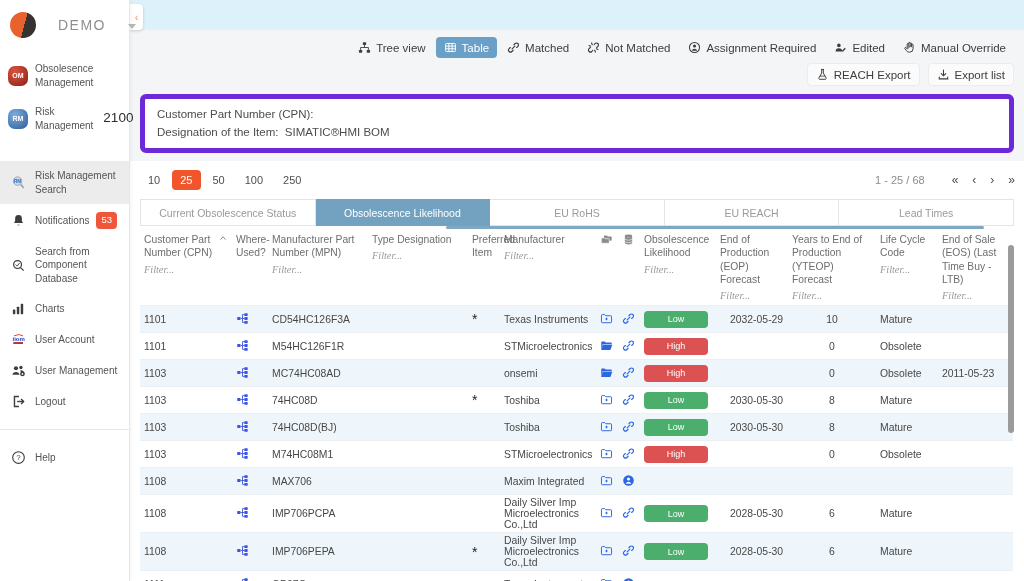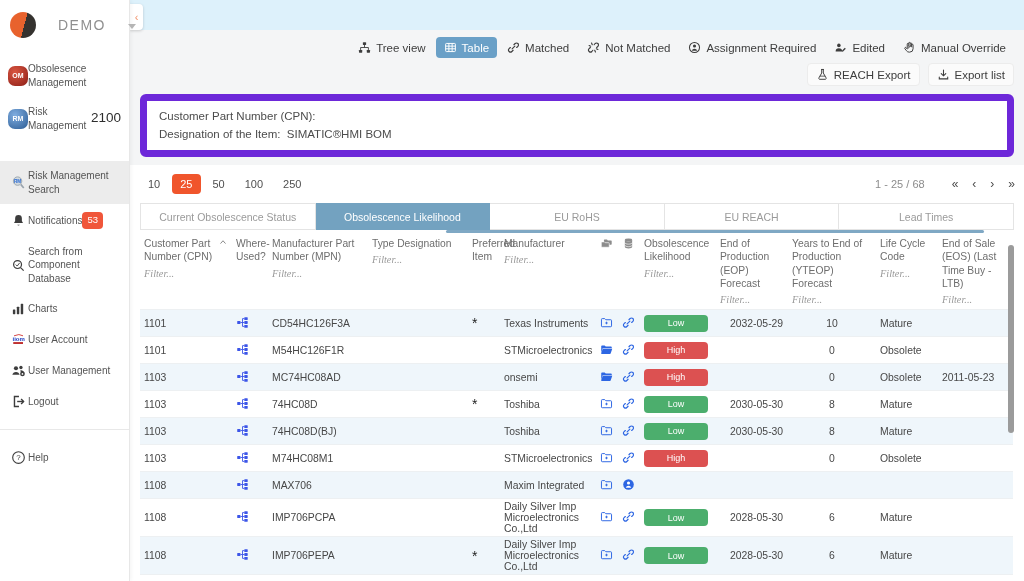--- a/index.html
+++ b/index.html
@@ -10,21 +10,21 @@
   
   .sidebar { flex:0 0 130px; width:130px; background:#fff; border-right:1px solid #e7e7e7;
     box-shadow:1px 0 4px rgba(0,0,0,.05); z-index:3; display:flex; flex-direction:column; }
   .logo-row { display:flex; align-items:center; gap:22px; padding:12px 10px 16px 10px; cursor:pointer; }
   .logo-circle { width:26px; height:26px; border-radius:50%;
     background:linear-gradient(105deg,#e8622d 54%,#35322f 54%); flex:0 0 26px; }
   .logo-text { font-size:14px; color:#8f8f8f; letter-spacing:1.5px; }
   .logo-caret { width:0; height:0; border-left:4px solid transparent; border-right:4px solid transparent;
     border-top:5px solid #b5b5b5; margin-top:2px; }
   .menu { flex:1; }
-  .menu-item { display:flex; align-items:center; padding:8px 8px; font-size:10px;
+  .menu-item { display:flex; align-items:center; gap:7px; padding:8px 8px; font-size:10px;
     color:#545454; cursor:pointer; line-height:1.35; }
   .menu-item.active { background:#ececec;margin-top:21px; }
   .mi-icon { flex:0 0 20px; display:flex; justify-content:center; align-items:center; color:#3d3d3d; }
   .mi-icon svg { width:15px; height:15px; }
   .app-badge { width:20px; height:20px; border-radius:7px; color:#fff; font-size:7px; font-weight:bold;
     display:flex; align-items:center; justify-content:center; }
   .app-badge.om { background:radial-gradient(circle at 35% 30%,#d95540,#8d1f18); }
   .app-badge.rm { background:radial-gradient(circle at 35% 30%,#7fade0,#2d5d95); }
   .count-badge { background:#f0563a; color:#fff; font-size:9.5px; padding:2px 5px; border-radius:4px; }
   .side-value { font-size:13.5px; color:#2d2d2d; margin-left:3px; }
@@ -40,21 +40,21 @@
   .toolbar { padding:7px 10px 0 10px; }
   .tb-row { display:flex; justify-content:flex-end; align-items:center; gap:2px; }
   .tb-row.second { margin-top:5px; gap:8px; }
   .tbtn { display:inline-flex; align-items:center; gap:5px; padding:4px 8px; font-size:11.5px;
     color:#3d3d3d; background:transparent; border:none; border-radius:4px; cursor:pointer;
     font-family:inherit; white-space:nowrap; }
   .tbtn svg { width:13px; height:13px; display:block; }
   .tbtn.active { background:#6aa0c7; color:#fff; }
   .tbtn.boxed { background:#fbfbfb; border:1px solid #ececec; }
 
-  .info-box { margin:8px 10px 0 10px; background:#fff; border:7px solid #6d28d9; border-radius:6px;
+  .info-box { margin:8px 10px 0 10px; background:#fff; border:5px solid #6d28d9; border-radius:6px;
     padding:6px 12px; font-size:11.5px; color:#4c4c4c; line-height:1.6; }
 
   .panel { margin-top:8px; background:#fff; flex:1; min-height:0; display:flex; flex-direction:column; position:relative; }
   .pag-bar { display:flex; justify-content:space-between; align-items:center; padding:9px 10px; }
   .sizes { display:flex; gap:4px; }
   .size-btn { font-size:11px; color:#4f4f4f; padding:4px 8px; border-radius:4px; cursor:pointer; }
   .size-btn.active { background:#f0552c; color:#fff; }
   .pagenav { display:flex; align-items:center; gap:15px; font-size:11px; color:#8c8c8c; }
   .pagenav .range { margin-right:12px; }
   .nav-arrow { color:#4a4a4a; font-size:12px; cursor:pointer; letter-spacing:-1px; }

